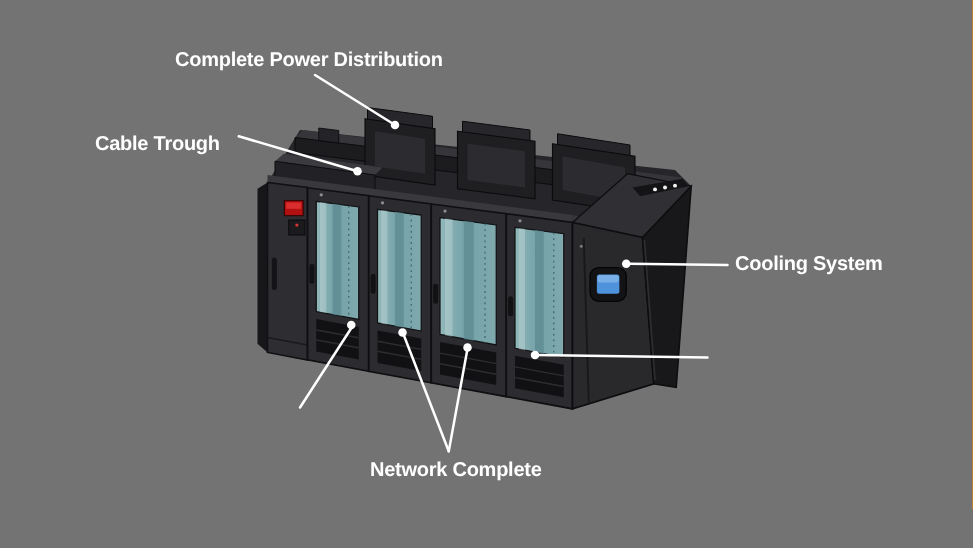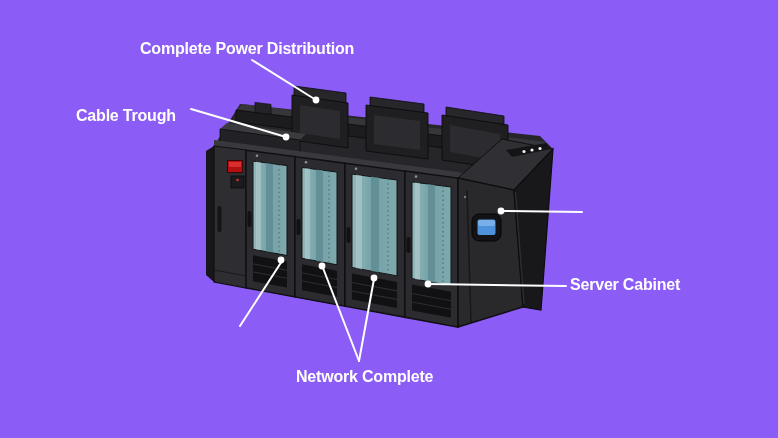--- a/index.html
+++ b/index.html
@@ -1,18 +1,18 @@
 <!DOCTYPE html>
 <html><head>
 <meta charset="utf-8">
 <style>
   html,body { margin:0; padding:0; background:#F18A0B; }
   .scene {
     position:relative; width:778px; height:438px; overflow:hidden;
-    background:#8b5cf6;
+    background:#737373;
     font-family:"Liberation Sans", sans-serif;
   }
   .scene svg { position:absolute; left:0; top:0; }
   .callout {
     position:absolute; color:#FFFFFF; font-size:16px; font-weight:700;
     letter-spacing:-0.2px; white-space:nowrap; line-height:1;
   }
   .co-power   { left:140px; top:41px; }
   .co-cable   { left:76px;  top:108px; }
   .co-cooling { left:588px; top:204px; }
@@ -163,16 +163,16 @@
       <circle cx="501" cy="211" r="3.4"></circle>
       <circle cx="428" cy="284" r="3.4"></circle>
       <circle cx="281" cy="260" r="3.4"></circle>
       <circle cx="322" cy="266" r="3.4"></circle>
       <circle cx="374" cy="278" r="3.4"></circle>
     </g>
   </svg>
 
   <div class="callout co-power">Complete Power Distribution</div>
   <div class="callout co-cable">Cable Trough</div>
-  <div class="callout co-server">Server Cabinet</div>
+  <div class="callout co-cooling">Cooling System</div>
   <div class="callout co-network">Network Complete</div>
 
 </div>
 
 </body></html>

